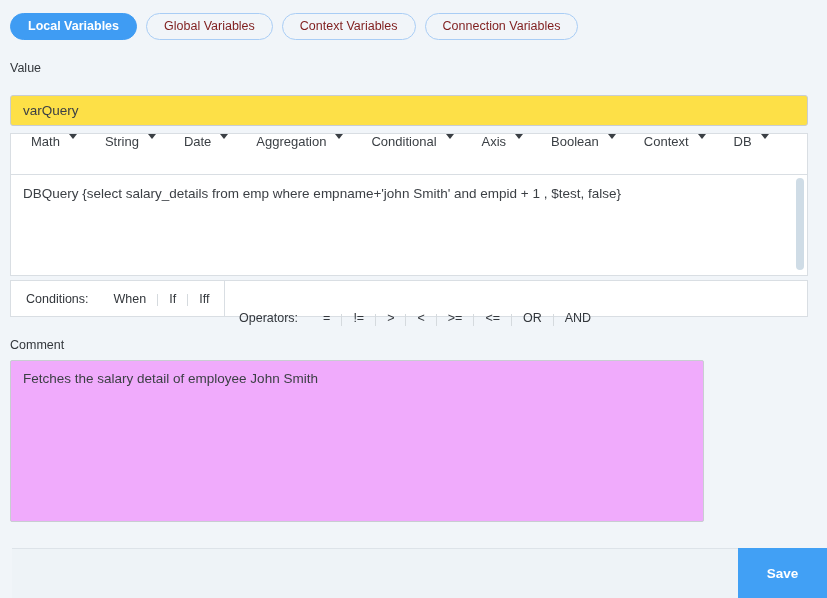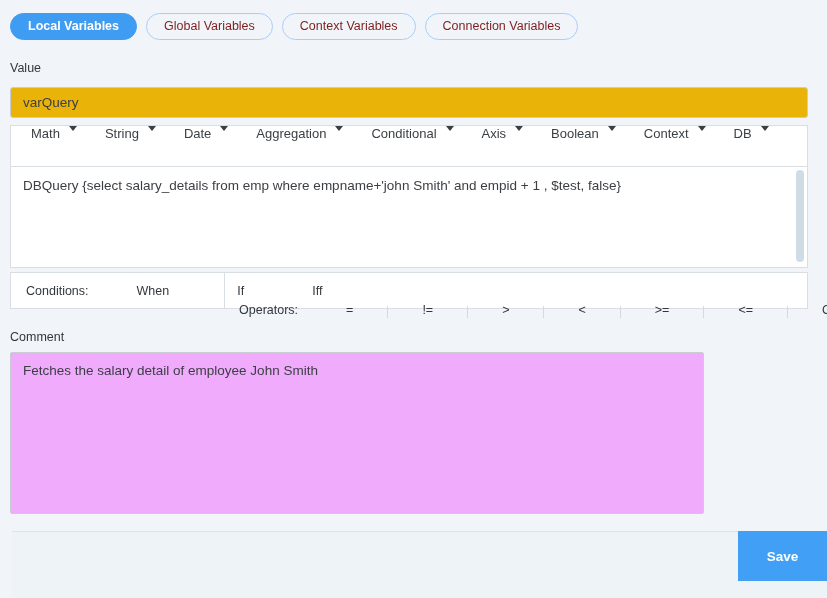--- a/index.html
+++ b/index.html
@@ -32,23 +32,23 @@
     border-color: #3f9cf3;
     color: #ffffff;
     font-weight: 700;
   }
 
   
   .field-label { font-size: 12.5px; color: #33373c; margin-top: 21px; }
 
   
   .text-input {
-    margin-top: 12px;
+    margin-top: 20px;
     width: 798px; height: 31px;
-    background: #eab308;
+    background: #fde047;
     border: 1px solid #c9cdd2;
     border-radius: 3px;
     padding: 0 12px;
     font-size: 13.5px;
     color: #3c4045;
     font-family: inherit;
     display: block;
     outline: none;
   }
 
@@ -106,21 +106,20 @@
     height: 37px;
     background: #ffffff;
     border: 1px solid #d9dee3;
     display: flex;
     align-items: stretch;
     font-size: 12.5px;
   }
   .cond-group {
     display: flex; align-items: center;
     padding-left: 15px;
-    gap: 23px;
   }
   .cond-group.left { width: 214px; border-right: 1px solid #d9dee3; }
   .cond-group.right { padding-left: 14px; margin-top: 37px; }
   .group-label { color: #33373c; margin-right: 14px; }
   .cond-item {
     background: none; border: none; cursor: pointer;
     font-size: 12.5px; color: #33373c;
     padding: 0 11px;
     font-family: inherit;
     text-align: center;
@@ -138,21 +137,21 @@
     padding: 10px 12px;
     font-size: 13.5px; color: #3b3f44;
     font-family: Liberation Sans, sans-serif;
     display: block;
   }
 
   
   .footer {
     position: absolute;
     left: 12px; right: 0; bottom: 0;
-    height: 67px;
+    height: 50px;
     background: #eef3f7;
     border-top: 1px solid #dde3e9;
   }
   .save-btn {
     position: absolute;
     right: 0; top: -1px;
     width: 89px; height: 50px;
     background: #41a0f5;
     color: #ffffff;
     border: none;

